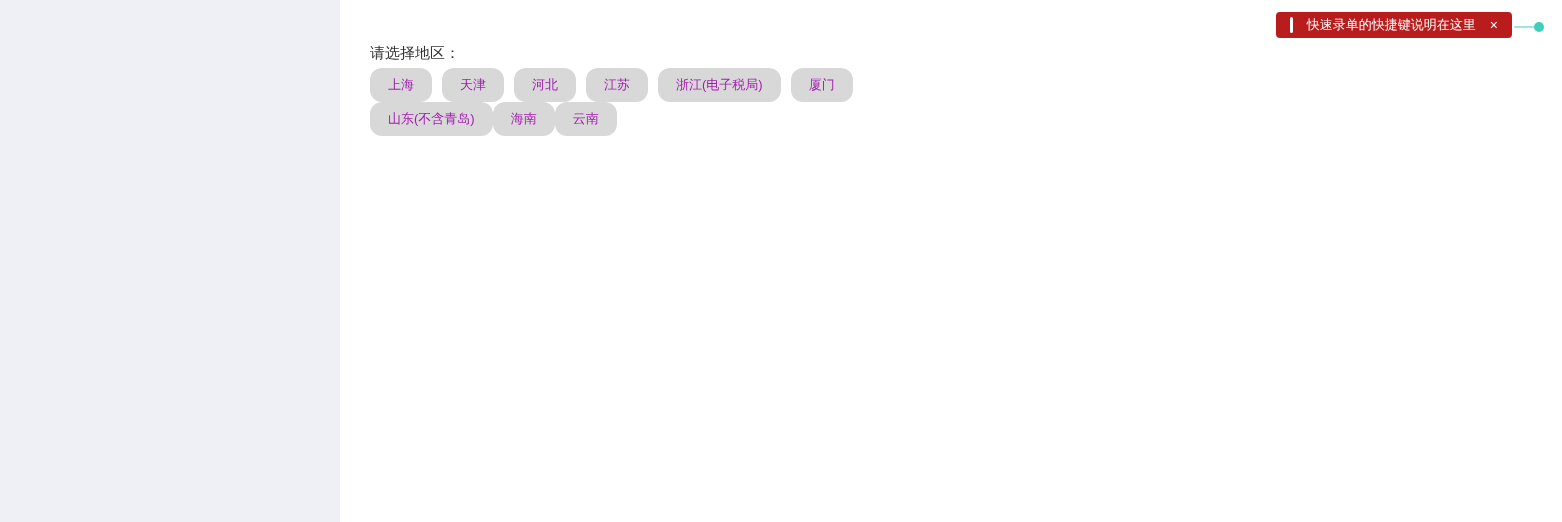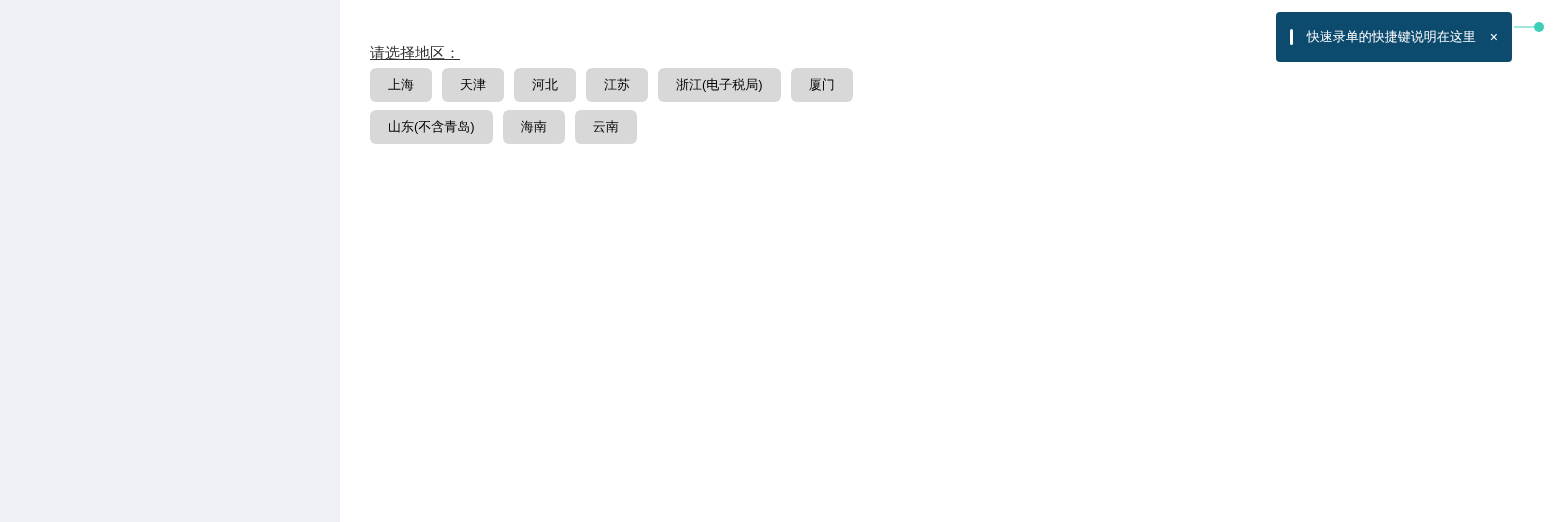--- a/index.html
+++ b/index.html
@@ -35,61 +35,59 @@
       background: #ffffff;
     }
 
     .page-label {
       position: absolute;
       top: 44px;
       left: 30px;
       font-size: 15px;
       color: #333;
       font-weight: normal;
-      text-decoration: underline;
     }
 
     .region-buttons-row1 {
       position: absolute;
       top: 68px;
       left: 30px;
       display: flex;
       gap: 10px;
       flex-wrap: nowrap;
     }
 
     .region-buttons-row2 {
       position: absolute;
-      top: 110px;
+      top: 102px;
       left: 30px;
       display: flex;
-      gap: 10px;
     }
 
     .region-btn {
       background: #d8d8d8;
-      color: #000000;
+      color: #a21caf;
       border: none;
-      border-radius: 6px;
+      border-radius: 12px;
       padding: 8px 18px;
       font-size: 13px;
       cursor: pointer;
       white-space: nowrap;
       font-family: 'Microsoft YaHei', '微软雅黑', sans-serif;
     }
 
     
     .tooltip-banner {
       position: absolute;
       top: 12px;
       right: 50px;
-      background: #0c4a6e;
+      background: #b91c1c;
       color: #fff;
       border-radius: 4px;
-      padding: 16px 14px;
+      padding: 4px 14px;
       font-size: 13px;
       display: flex;
       align-items: center;
       gap: 10px;
       white-space: nowrap;
       font-family: 'Microsoft YaHei', '微软雅黑', sans-serif;
     }
 
     .tooltip-banner .bar {
       display: inline-block;

